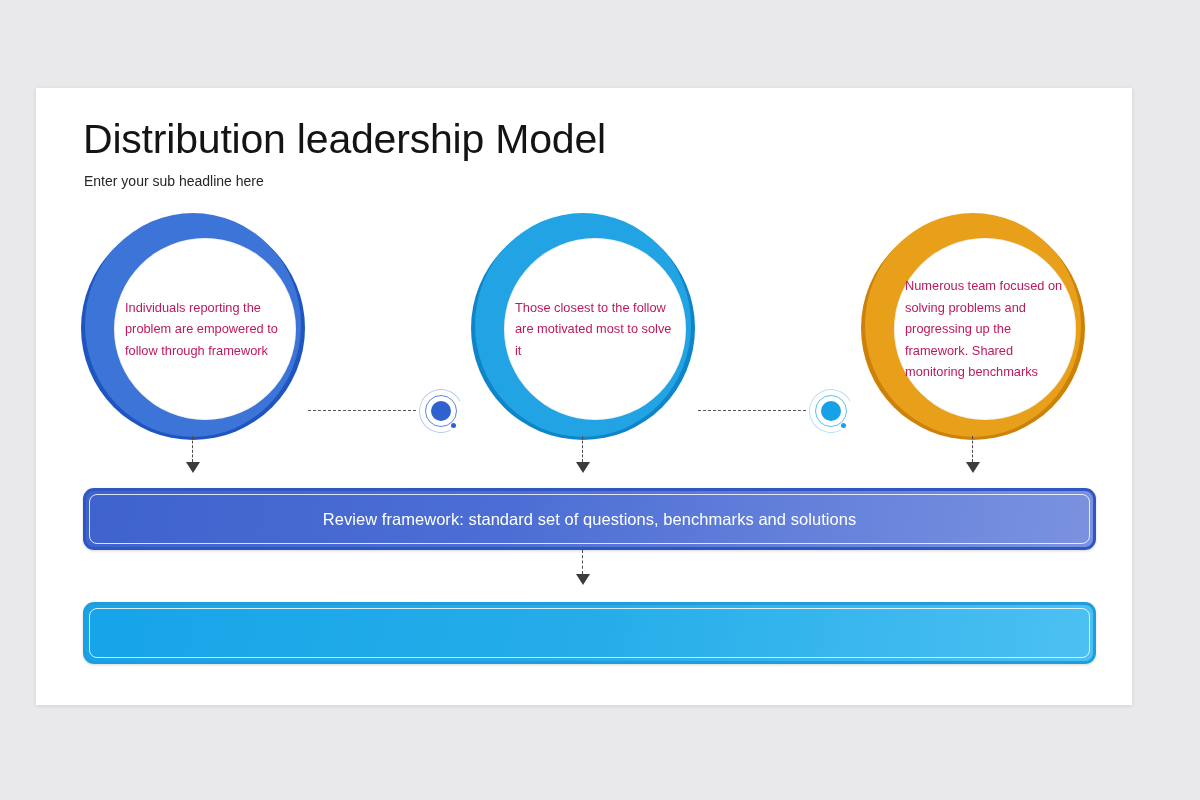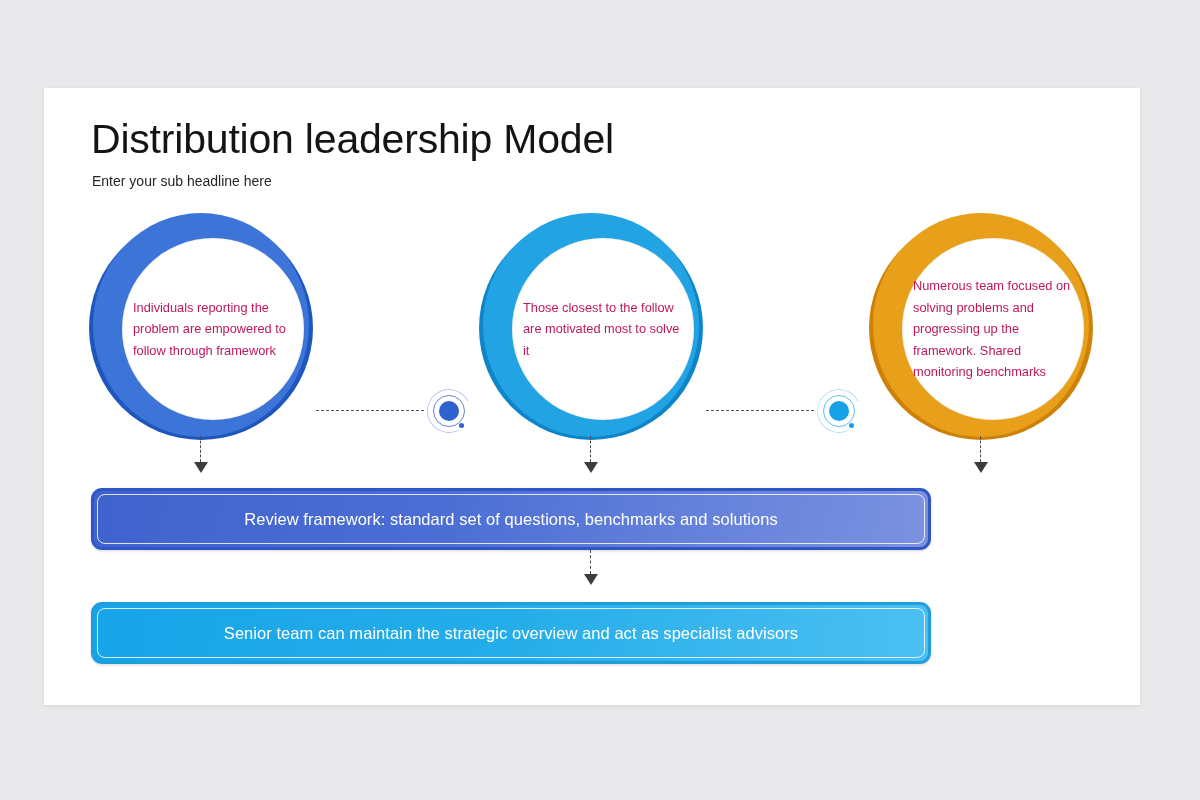--- a/index.html
+++ b/index.html
@@ -7,21 +7,21 @@
     width:1200px;height:800px;
     background:#e9e9eb;
     font-family:"Liberation Sans", sans-serif;
     overflow:hidden;
     position:relative;
   }
 
   
   #slide-card{
     position:absolute;
-    left:44px; top:88px;
+    left:36px; top:88px;
     width:1096px; height:617px;
     background:#ffffff;
     box-shadow:0 1px 4px rgba(0,0,0,.10);
   }
 
   
   #page-title{
     position:absolute; left:47px; top:28px;
     font-size:41px; font-weight:400; color:#141414;
     letter-spacing:-.2px; white-space:nowrap;
@@ -162,21 +162,21 @@
   .drop-arrow.a3 .head{ top:26px; }
 
   .drop-arrow.a4{ left:540px; top:462px; }
   .drop-arrow.a4 .stem{ height:24px; }
   .drop-arrow.a4 .head{ top:24px; }
 
   
   .bar{
     position:absolute;
     left:47px;
-    width:840px;
+    width:1013px;
     height:62px;
     border-radius:11px;
     box-sizing:border-box;
     display:flex; align-items:center; justify-content:center;
     box-shadow:0 1px 3px rgba(0,0,0,.16);
   }
   .bar .inner{
     position:absolute; inset:3px;
     border-radius:8px;
     border:1.2px solid rgba(255,255,255,.82);
@@ -265,16 +265,15 @@
     <span>Review framework: standard set of questions, benchmarks and solutions</span>
   </div>
 
   <div class="drop-arrow a4">
     <div class="stem"></div>
     <div class="head"></div>
   </div>
 
   <div class="bar" id="bar-senior">
     <div class="inner"></div>
-    <span>Senior team can maintain the strategic overview and act as specialist advisors</span>
   </div>
 
 </div>
 
 </body></html>

